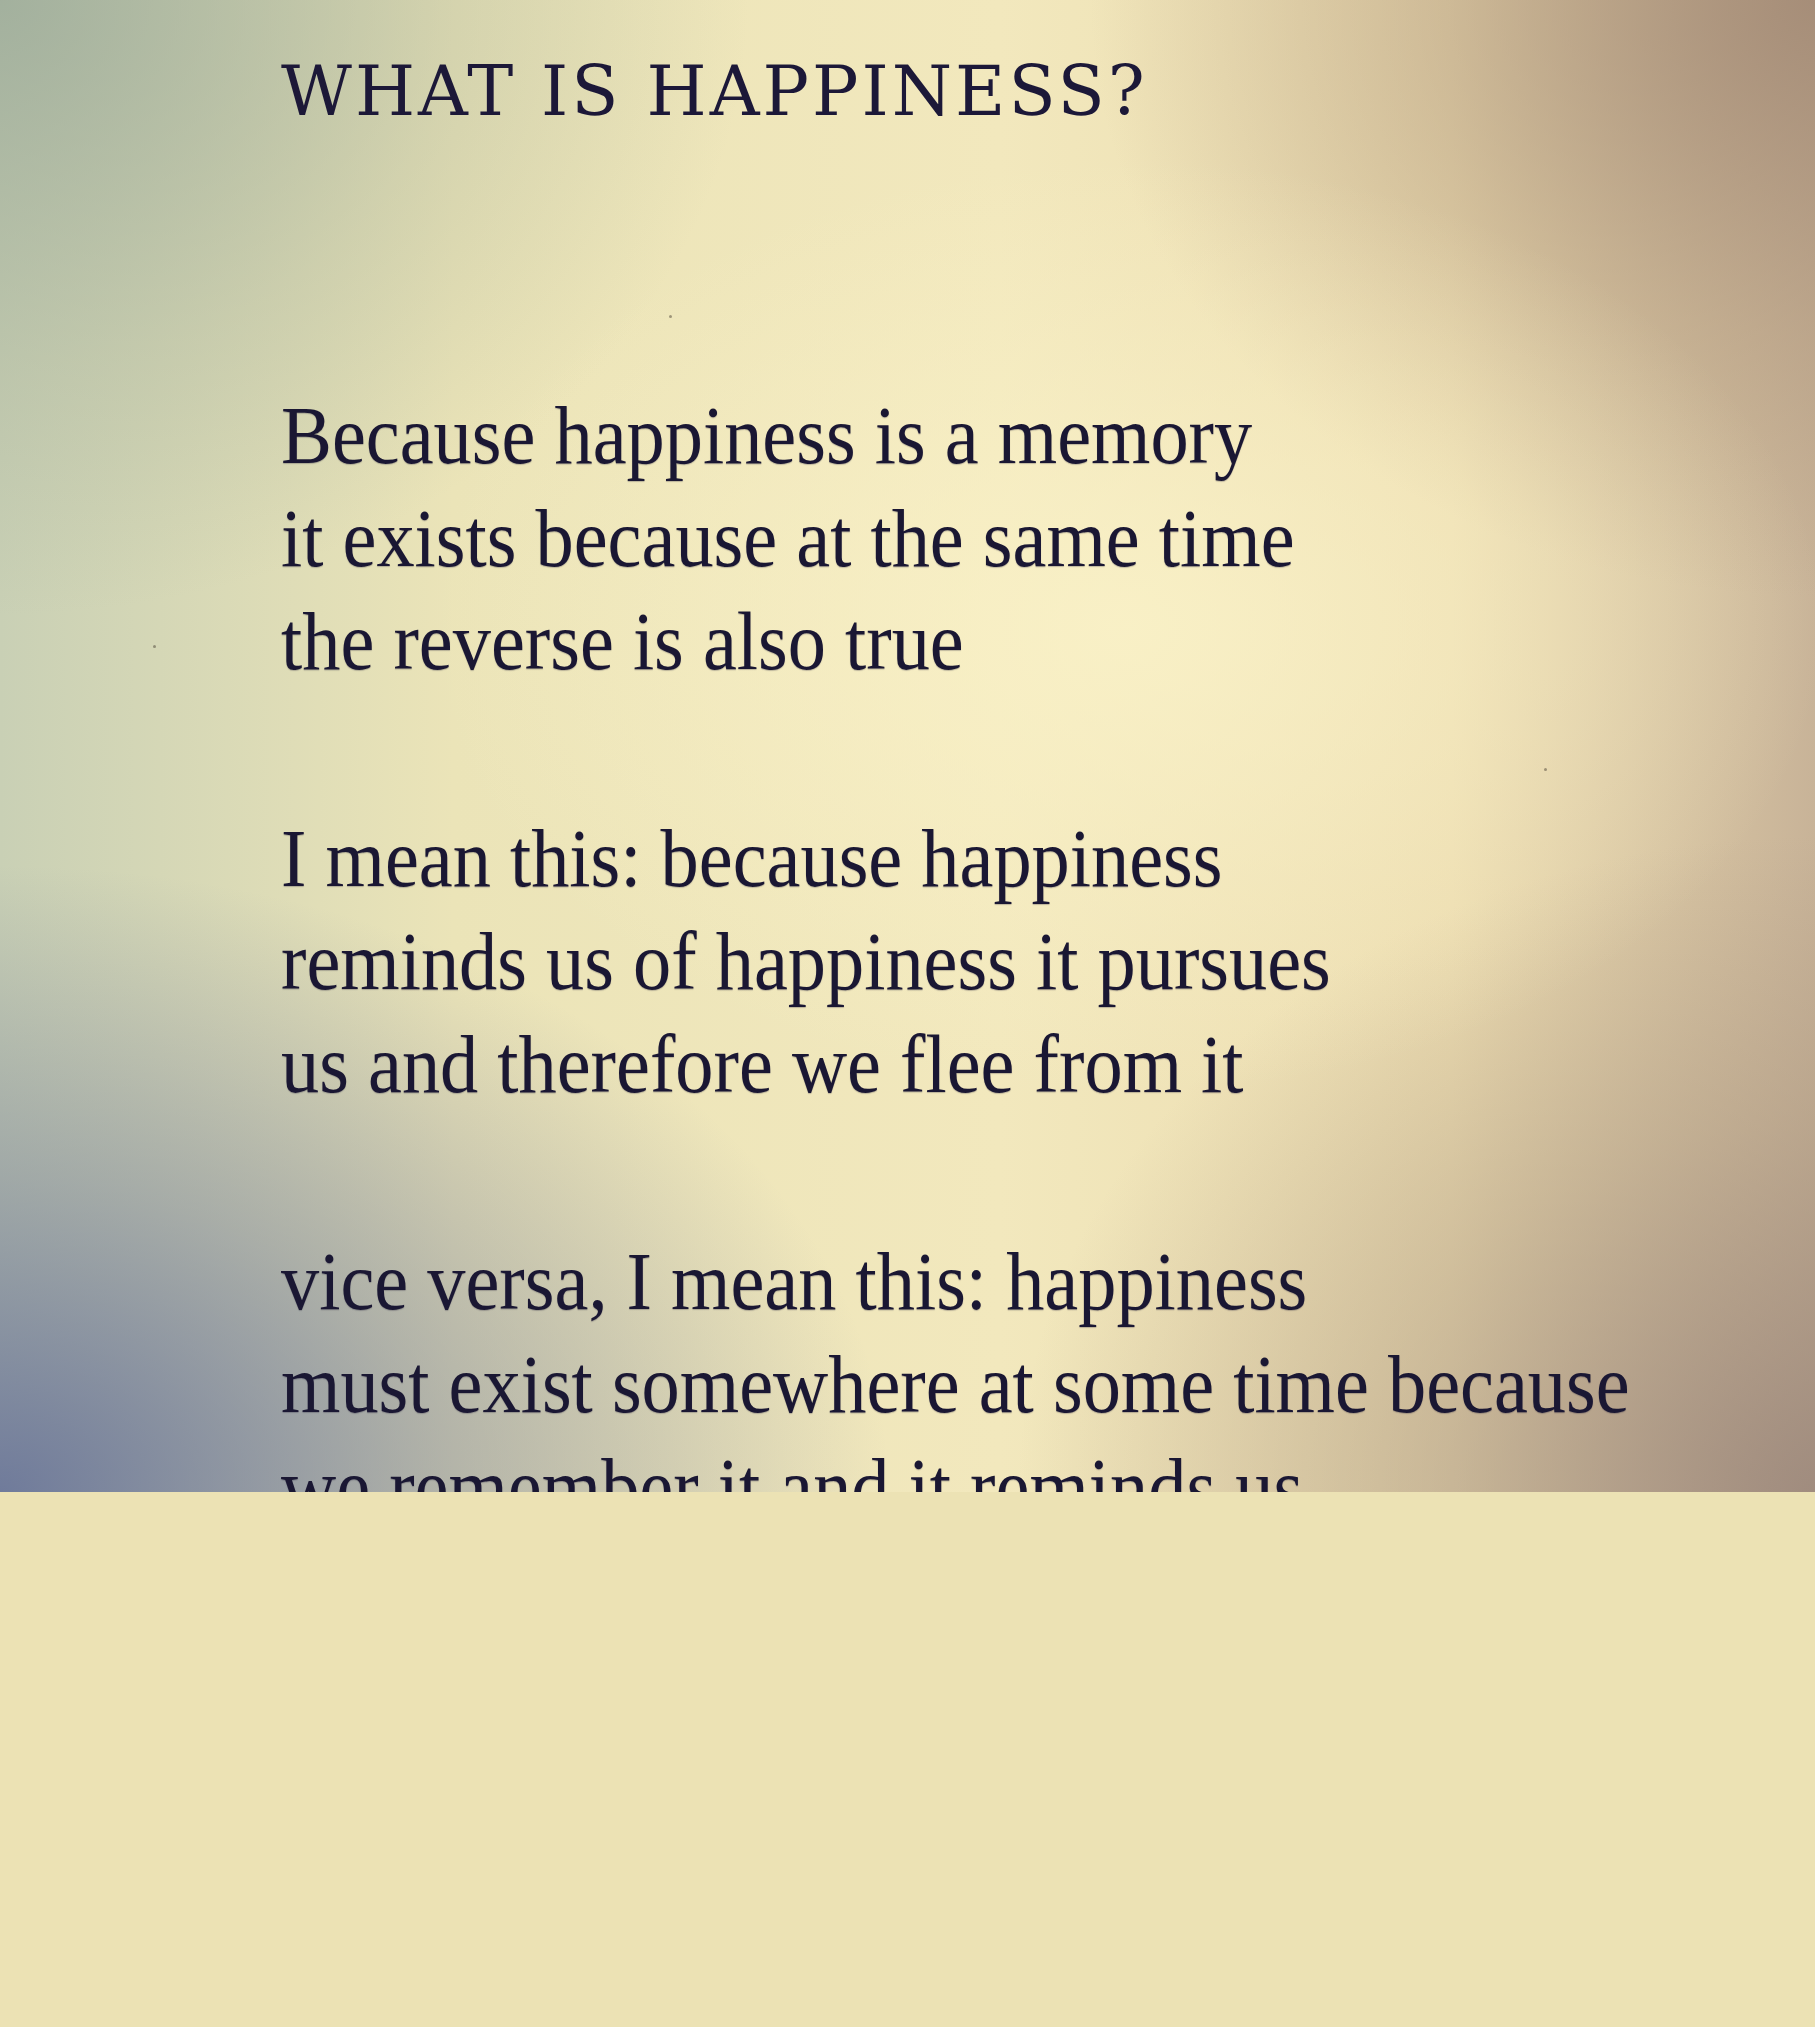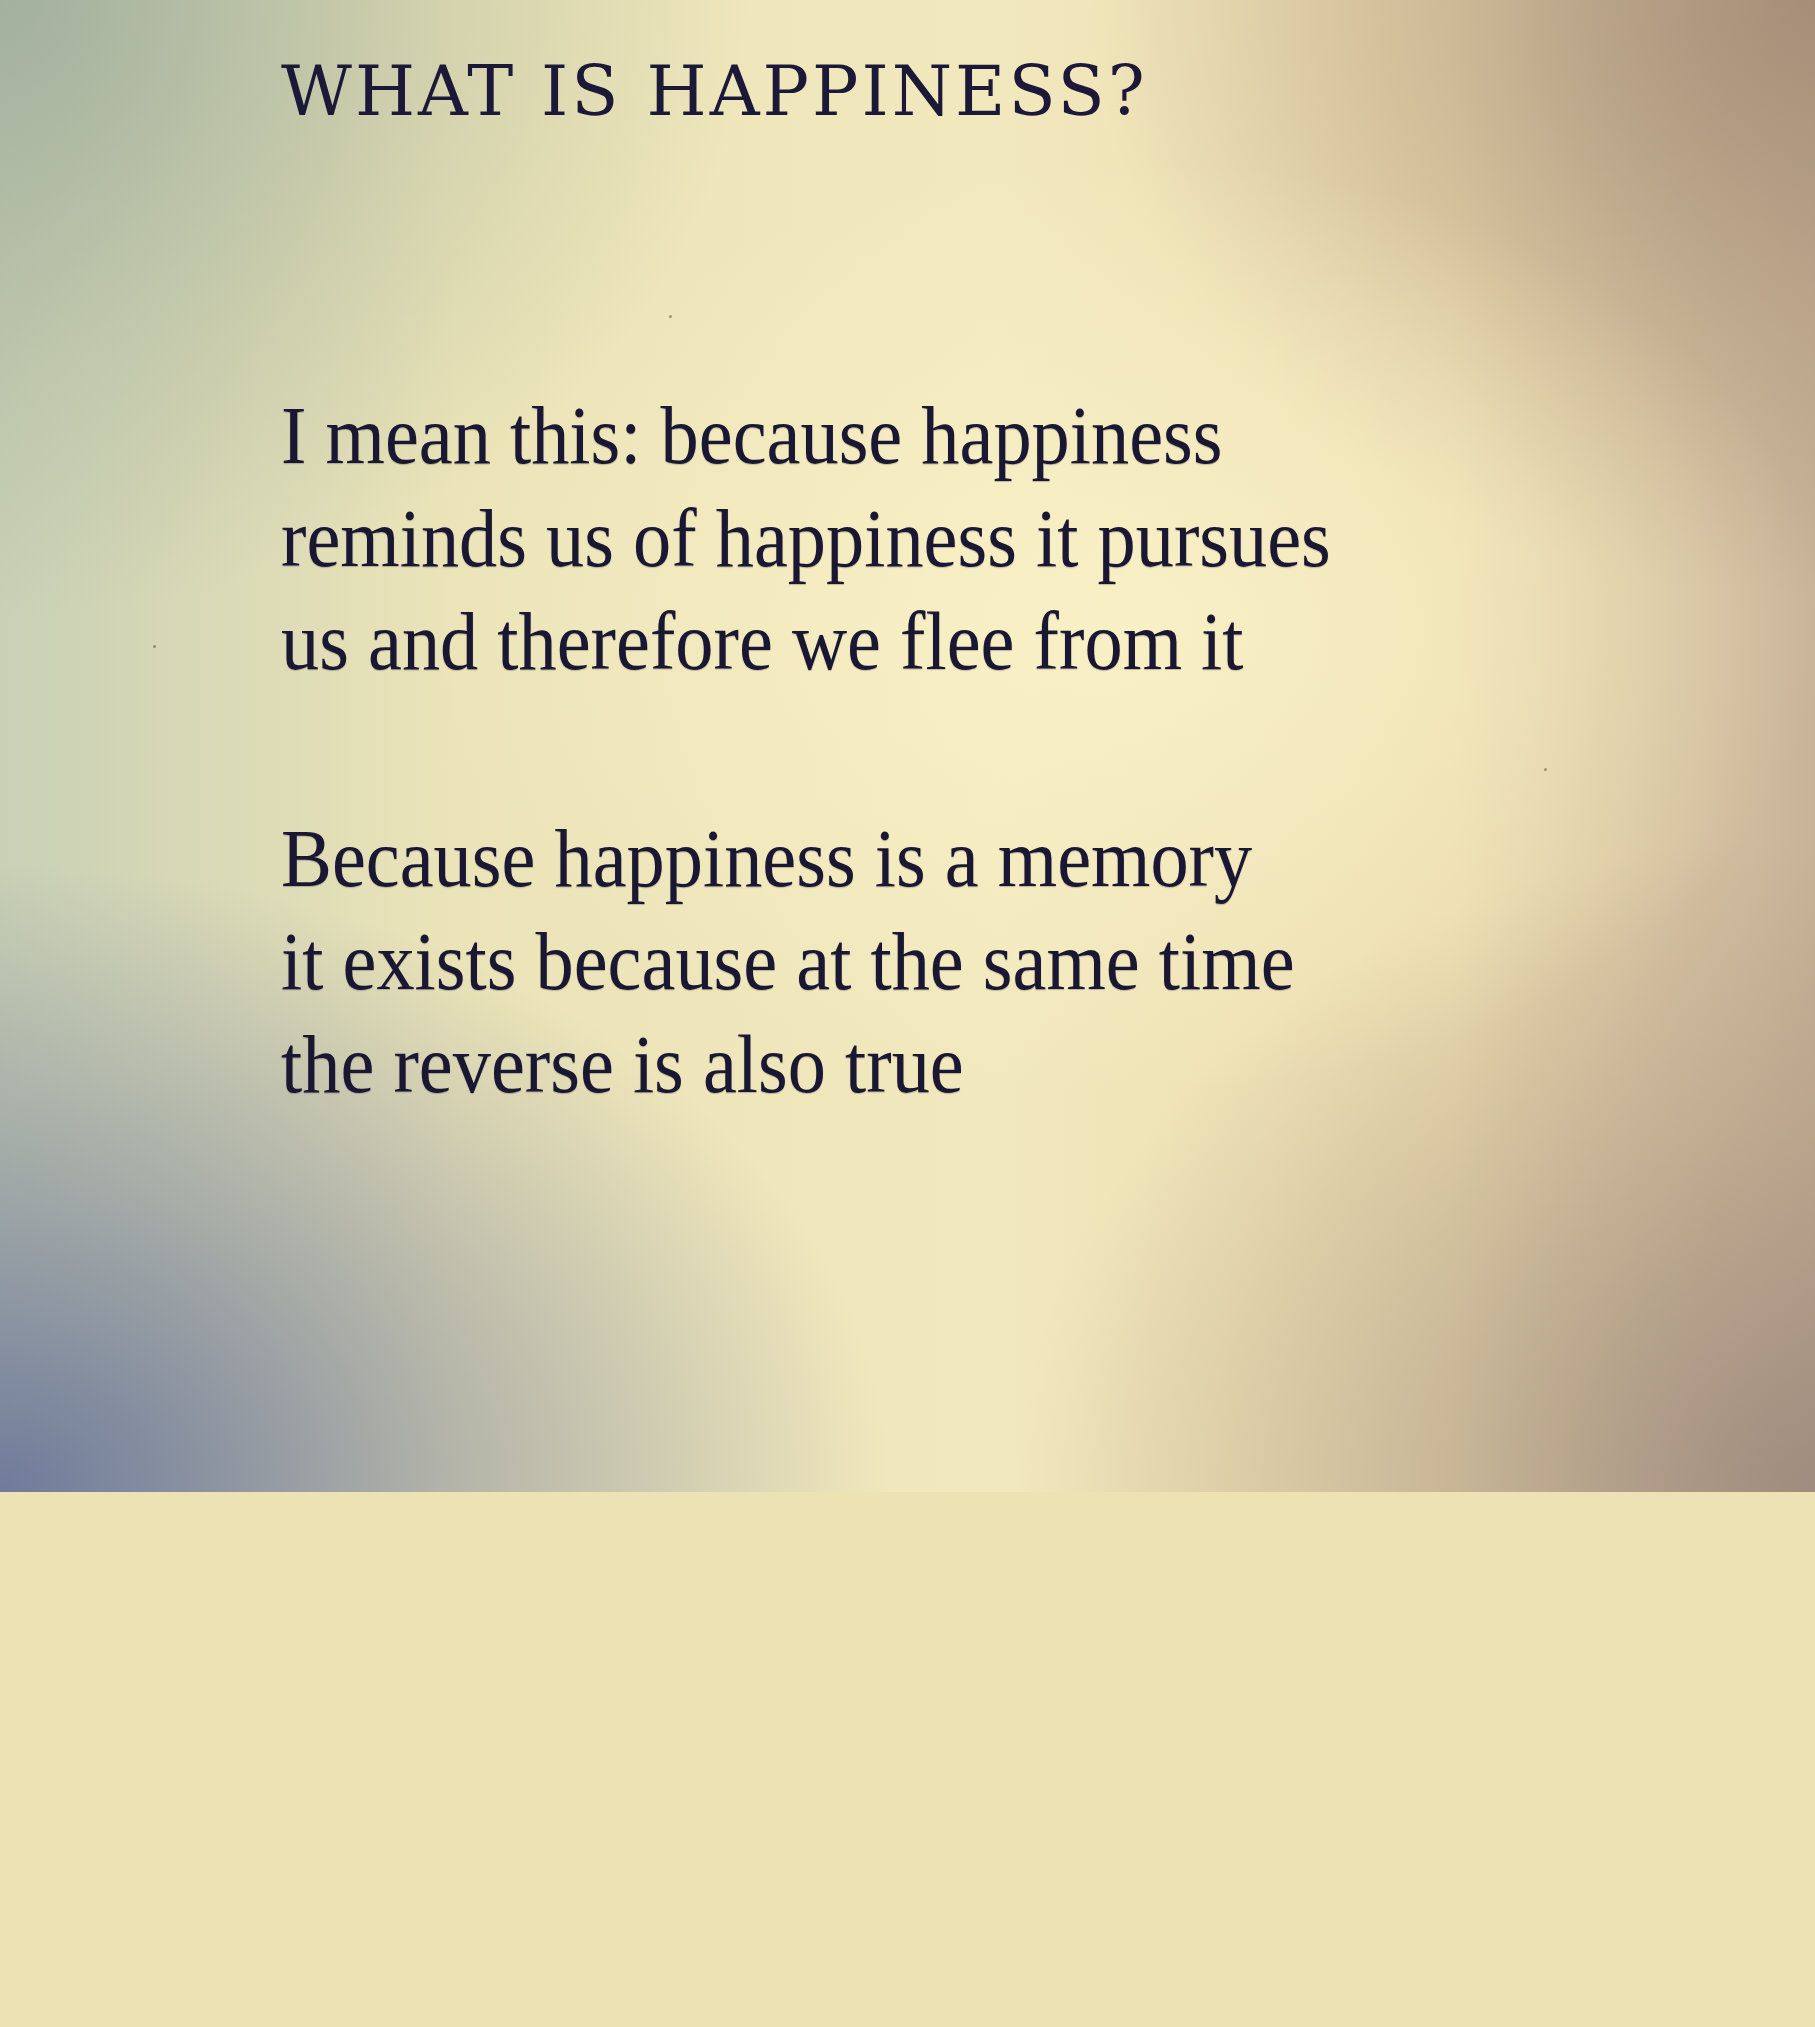--- a/index.html
+++ b/index.html
@@ -72,32 +72,37 @@
 </head>
 <body>
 
 <div class="page">
 
   <h1 class="title">WHAT IS HAPPINESS?</h1>
 
   <div class="poem">
 
     <p class="stanza">
+      <span class="line">Because happiness is a memory</span>
+      <span class="line">it exists because at the same time</span>
+      <span class="line">the reverse is also true</span>
+    </p>
+
+    <p class="stanza">
       <span class="line">I mean this: because happiness</span>
       <span class="line">reminds us of happiness it pursues</span>
       <span class="line">us and therefore we flee from it</span>
     </p>
 
+
     <p class="stanza">
-      <span class="line">Because happiness is a memory</span>
-      <span class="line">it exists because at the same time</span>
-      <span class="line">the reverse is also true</span>
+      <span class="line">vice versa, I mean this: happiness</span>
+      <span class="line">must exist somewhere at some time because</span>
+      <span class="line">we remember it and it reminds us.</span>
     </p>
-
-
 
   </div>
 
   <span class="speck" style="left:669px; top:315px;"></span>
   <span class="speck" style="left:153px; top:645px;"></span>
   <span class="speck" style="left:1544px; top:768px;"></span>
 
 </div>
 
 

